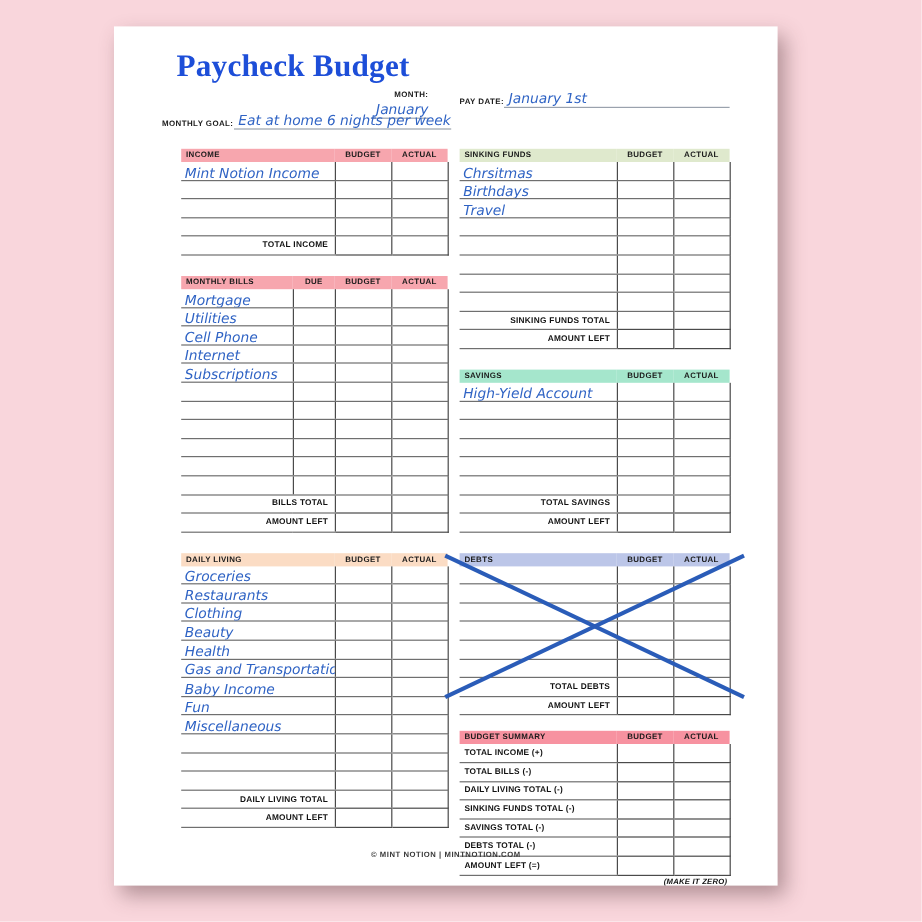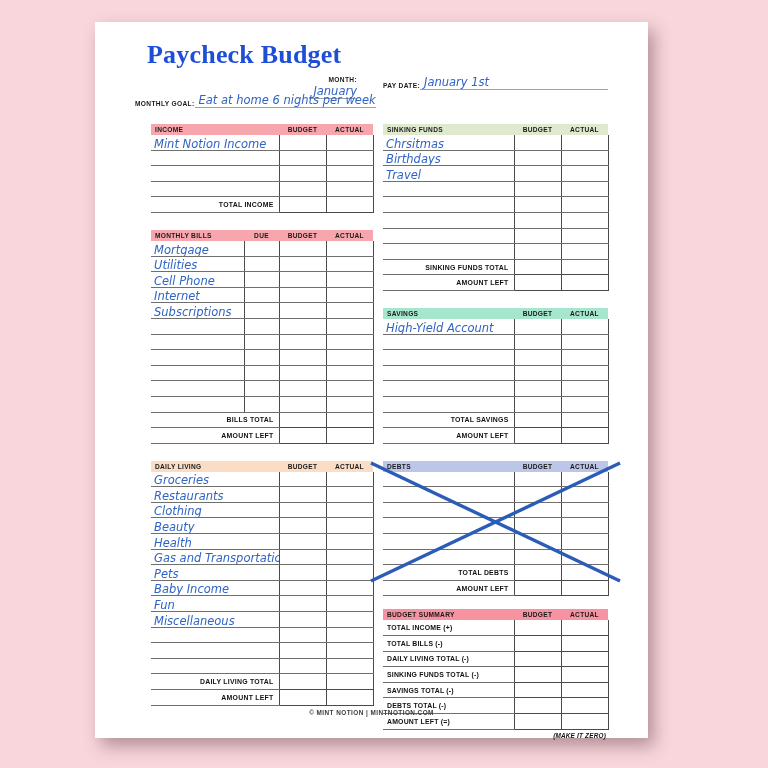--- a/index.html
+++ b/index.html
@@ -321,25 +321,20 @@
                     <td class="nm">Health</td>
                     <td class="cell"></td>
                     <td class="cell last"></td>
                   </tr>
                   <tr class="r">
                     <td class="nm">Gas and Transportation</td>
                     <td class="cell"></td>
                     <td class="cell last"></td>
                   </tr>
                   <tr class="r">
-                    <td class="nm">Pets</td>
-                    <td class="cell"></td>
-                    <td class="cell last"></td>
-                  </tr>
-                  <tr class="r">
                     <td class="nm">Baby Income</td>
                     <td class="cell"></td>
                     <td class="cell last"></td>
                   </tr>
                   <tr class="r">
                     <td class="nm">Fun</td>
                     <td class="cell"></td>
                     <td class="cell last"></td>
                   </tr>
                   <tr class="r">

